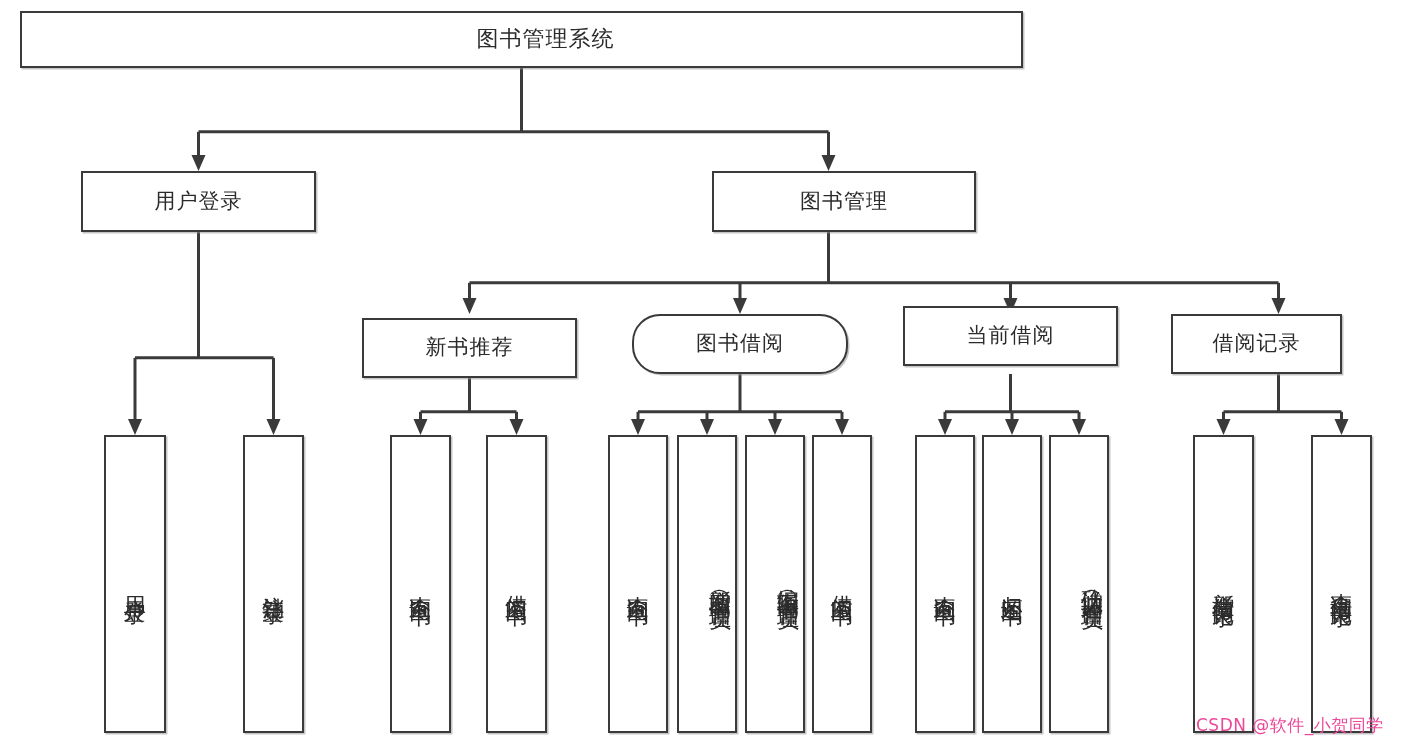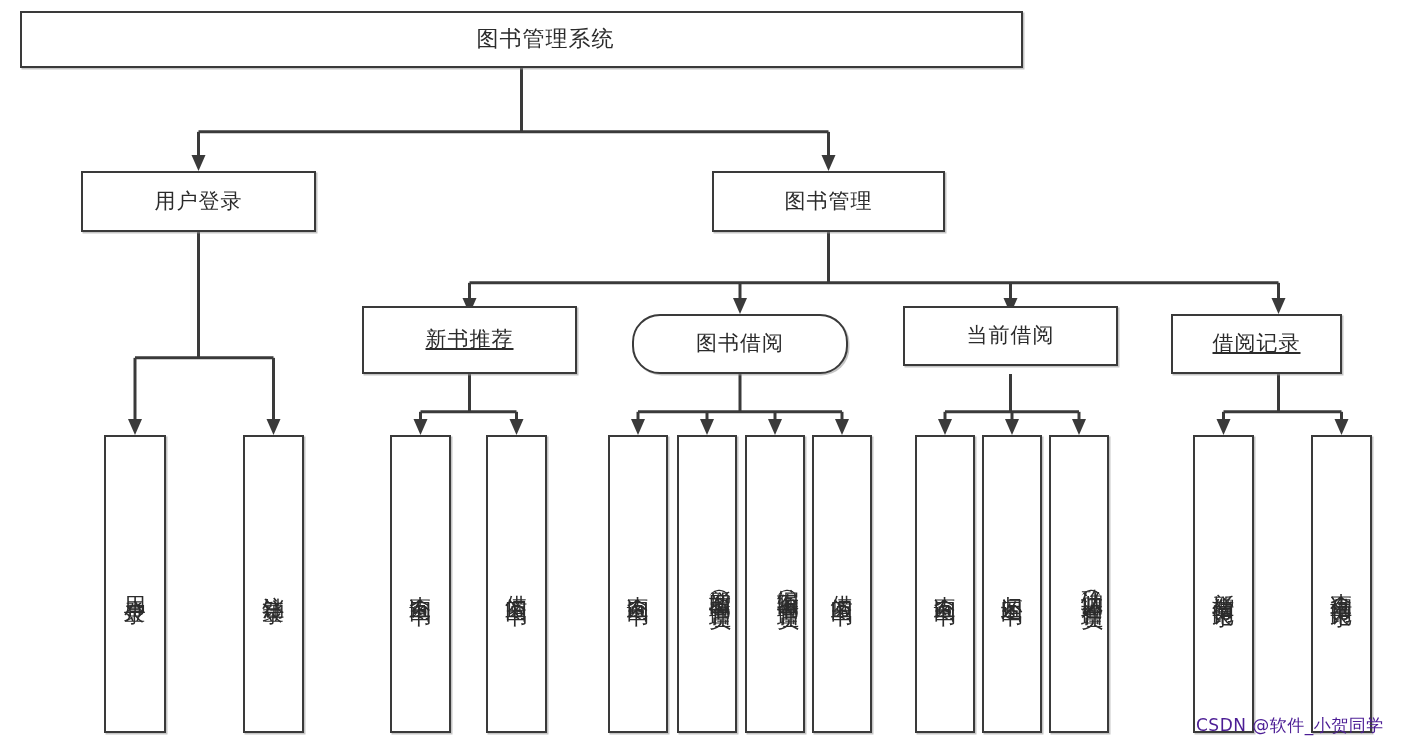--- a/index.html
+++ b/index.html
@@ -55,21 +55,21 @@
     letter-spacing: 3px;
     padding: 6px 0;
     align-items: flex-start;
     justify-content: center;
   }
   .node.vert.mid {
     align-items: center;
   }
   .watermark {
     position: absolute;
-    color: #4c1d95;
+    color: #ec4899;
     font-size: 17px;
     letter-spacing: 0.5px;
     white-space: nowrap;
     user-select: none;
   }
 </style>
 </head>
 <body>
 
 <div id="canvas">
@@ -127,33 +127,33 @@
       <line x1="1341.5" y1="411.82" x2="1341.5" y2="420" stroke="#3a3a3a" stroke-width="3"></line>
       <polygon points="1334.5,419 1348.5,419 1341.5,435" fill="#3a3a3a"></polygon>
     </svg>
   <div id="nodes-layer">
       <div class="node horiz root" style="left: 20px; top: 11px; width: 1003px; height: 57px;">
         <span>图书管理系统</span>
       </div>
       <div class="node horiz" style="left: 81px; top: 171px; width: 235px; height: 61px;">
         <span>用户登录</span>
       </div>
-      <div class="node horiz" style="left: 712px; top: 171px; width: 233px; height: 61px; text-align: center;">
+      <div class="node horiz" style="left: 712px; top: 171px; width: 264px; height: 61px; text-align: center;">
         <span>图书管理</span>
       </div>
-      <div class="node horiz" style="left: 362px; top: 306px; width: 215px; height: 68px; text-decoration: underline;">
+      <div class="node horiz" style="left: 362px; top: 318px; width: 215px; height: 60px;">
         <span>新书推荐</span>
       </div>
       <div class="node horiz" style="left: 632px; top: 314px; width: 216px; height: 60px; border-radius: 28px;">
         <span>图书借阅</span>
       </div>
       <div class="node horiz" style="left: 903px; top: 306px; width: 215px; height: 60px;">
         <span>当前借阅</span>
       </div>
-      <div class="node horiz" style="left: 1171px; top: 314px; width: 171px; height: 60px; text-decoration: underline;">
+      <div class="node horiz" style="left: 1171px; top: 314px; width: 171px; height: 60px;">
         <span>借阅记录</span>
       </div>
       <div class="node vert mid" style="left: 104px; top: 435px; width: 62px; height: 298px;">
         <span>用户登录</span>
       </div>
       <div class="node vert mid" style="left: 243px; top: 435px; width: 61px; height: 298px;">
         <span>注销登录</span>
       </div>
       <div class="node vert mid" style="left: 390px; top: 435px; width: 61px; height: 298px;">
         <span>查询图书</span>

